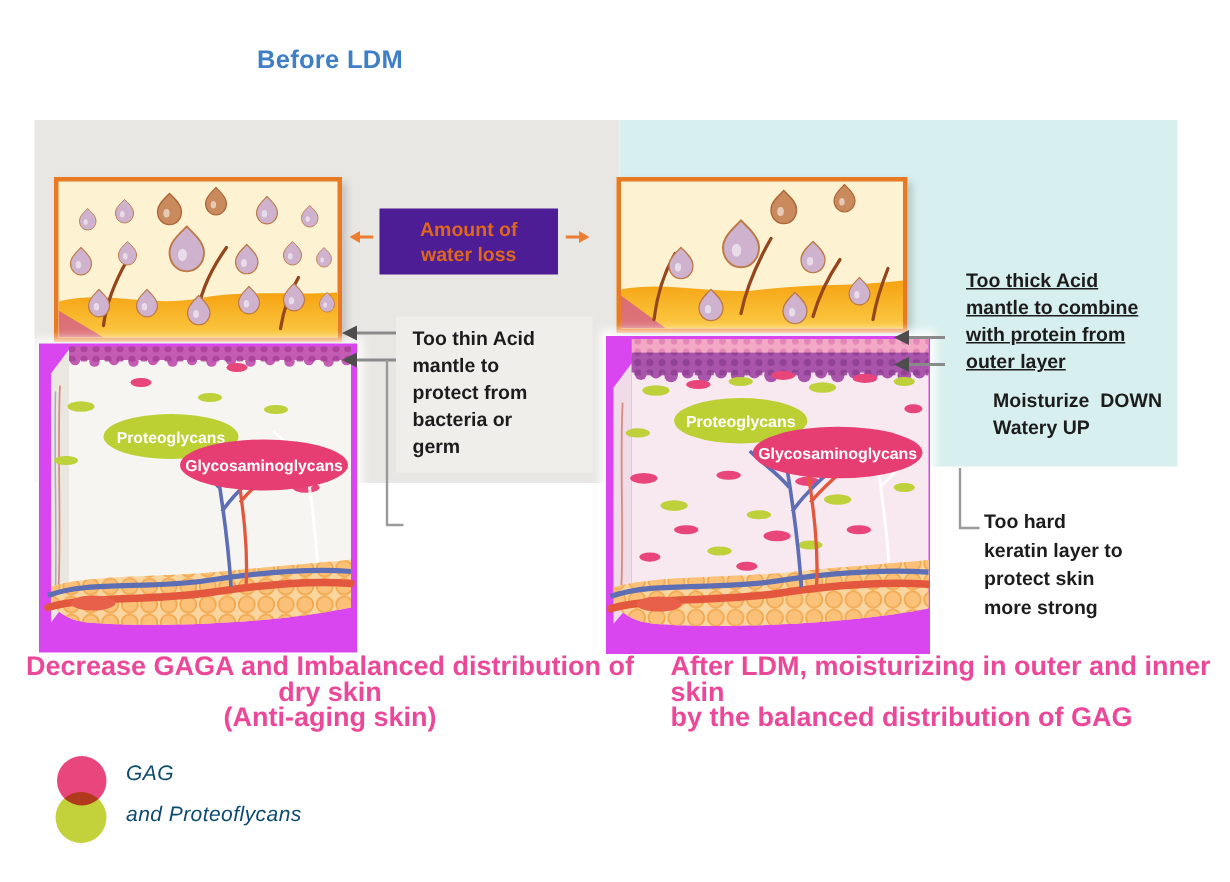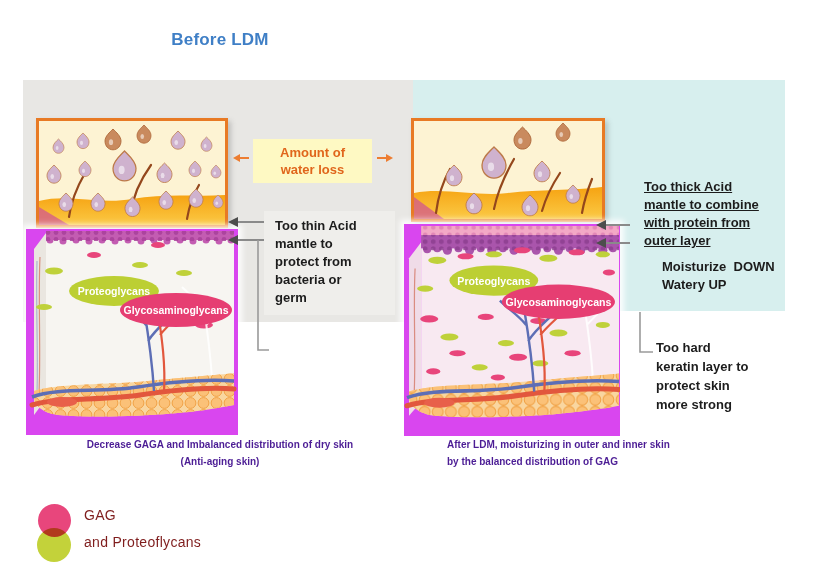--- a/index.html
+++ b/index.html
@@ -19,29 +19,29 @@
     border:3px solid #e87a24;background:#fdf3d3;box-sizing:border-box;
     box-shadow:3px 3px 5px rgba(90,90,90,.28);
   }
   .skin-wrap{background:#d946ef;box-shadow:0 0 6px 4px rgba(255,255,255,.9);}
   .skin-wrap svg{display:block;width:100%;height:100%;}
   .ann{
     font-size:13px;font-weight:bold;color:#1c1c1c;line-height:18px;white-space:pre-wrap;
   }
   .ann-box{background:#efeeeb;}
   .waterloss{
-    background:#fef9c3;color:#e0661c;font-size:13px;font-weight:bold;line-height:17px;
+    background:#4c1d95;color:#e0661c;font-size:13px;font-weight:bold;line-height:17px;
     display:flex;align-items:center;justify-content:center;text-align:center;white-space:pre-wrap;
   }
   .caption{
-    font-size:10px;font-weight:bold;color:#4c1d95;line-height:17px;white-space:pre-wrap;
+    font-size:18px;font-weight:bold;color:#ec4899;line-height:17px;white-space:pre-wrap;
   }
   .caption.center{text-align:center;}
   .legend-circle{border-radius:50%;}
-  .legend-label{font-size:14px;color:#7f1d1d;letter-spacing:.3px;}
+  .legend-label{font-size:14px;color:#0c4a6e;letter-spacing:.3px;font-style:italic;}
   
   .dm{fill:#cfb2ce;stroke:#bd7a49;stroke-width:1.1;}
   .db{fill:#c98a5e;stroke:#ad6638;stroke-width:1.1;}
   .dh{fill:#ffffff;opacity:.55;}
   .hair{fill:none;stroke:#94471c;stroke-width:2.2;stroke-linecap:round;}
   .garrow-line{stroke:#8a8a8a;stroke-width:2;}
   .garrow-head{fill:#4d4d4d;}
   .oarrow{stroke:#ed7d31;stroke-width:2;fill:none;}
   .oarrow-head{fill:#ed7d31;}
   .connector{fill:none;stroke:#9a9a9a;stroke-width:1.6;}

